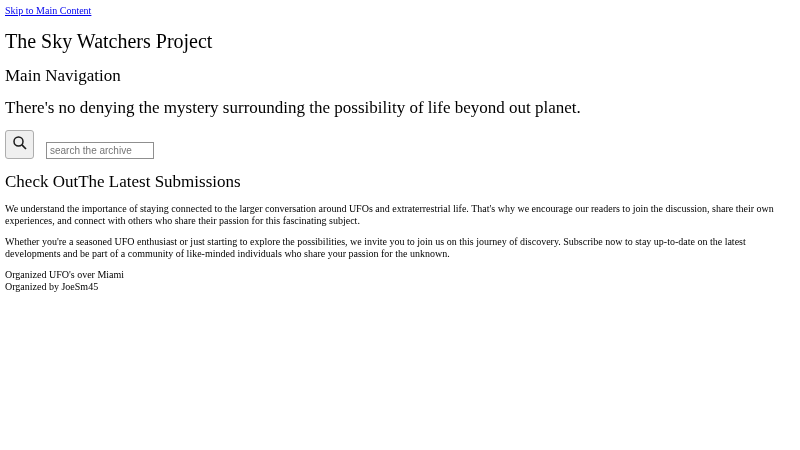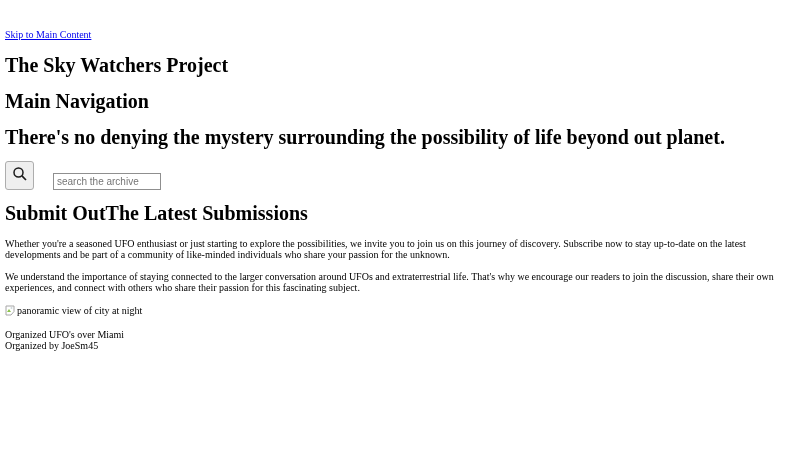--- a/index.html
+++ b/index.html
@@ -7,32 +7,31 @@
     width: 800px;
     height: 370px;
     box-sizing: border-box;
     padding: 5px;
     overflow: hidden;
     background: #ffffff;
     font-family: "Liberation Serif", serif;
     font-size: 10px;
     line-height: 1.15;
     color: #000000;
-    margin-top: 24px;
   }
   a { color: #0000EE; text-decoration: underline; cursor: pointer; }
   h1 {
     font-size: 20px;
-    font-weight: bold;
+    font-weight: normal;
     margin: 13.4px 0;
     line-height: 1.15;
   }
   h2 {
-    font-size: 20px;
-    font-weight: bold;
+    font-size: 17px;
+    font-weight: normal;
     margin: 12.4px 0;
     line-height: 1.15;
   }
   p { margin: 10px 0; }
   ul {
     margin: 10px 0;
     padding-left: 25px;
     list-style-type: disc;
   }
   li { margin: 0; }
@@ -44,21 +43,21 @@
   }
   .checkbox {
     width: 9px;
     height: 9px;
     margin: 1px 0 0 0;
     vertical-align: middle;
   }
   .search-row {
     display: flex;
     align-items: flex-end;
-    gap: 19px;
+    gap: 12px;
     margin: 2px 0 0 0;
   }
   .search-btn {
     width: 29px;
     height: 29px;
     background: #efefef;
     border: 1px solid #adadad;
     border-radius: 3px;
     display: flex;
     align-items: center;
@@ -101,35 +100,26 @@
       <span>
         <svg width="18" height="18" viewBox="0 0 24 24">
           <circle cx="10" cy="10" r="6" fill="none" stroke="#1a1a1a" stroke-width="2"></circle>
           <line x1="14.6" y1="14.6" x2="20" y2="20" stroke="#1a1a1a" stroke-width="2.2"></line>
         </svg>
       </span>
     </button>
     <input class="search-input" type="text" placeholder="search the archive" style="">
   </div>
 
-  <h2>Submit OutThe Latest Submissions</h2>
+  <h2>Check OutThe Latest Submissions</h2>
+
+  <p>We understand the importance of staying connected to the larger conversation around UFOs and extraterrestrial life. That's why we encourage our readers to join the discussion, share their own experiences, and connect with others who share their passion for this fascinating subject.</p>
 
   <p>Whether you're a seasoned UFO enthusiast or just starting to explore the possibilities, we invite you to join us on this journey of discovery. Subscribe now to stay up-to-date on the latest developments and be part of a community of like-minded individuals who share your passion for the unknown.</p>
 
-  <p>We understand the importance of staying connected to the larger conversation around UFOs and extraterrestrial life. That's why we encourage our readers to join the discussion, share their own experiences, and connect with others who share their passion for this fascinating subject.</p>
-
-  <span class="inline-line">
-    <span class="broken-img">
-      <svg width="10" height="11" viewBox="0 0 20 22">
-        <path fill="#ffffff" stroke="#a6a6a6" stroke-width="2" d="M2 2h16v11l-6 7H2z"></path>
-        <path fill="#8bc34a" d="M4 14l4-6 4 6z"></path>
-        <circle fill="#cfd8dc" cx="13" cy="6" r="2"></circle>
-      </svg>
-    </span><span>panoramic view of city at night</span>
-  </span>
 
   <p class="caption">
     <span>Organized UFO's over Miami</span><br>
     <span>Organized by JoeSm45</span>
   </p>
 
   
 
 </div>
 

